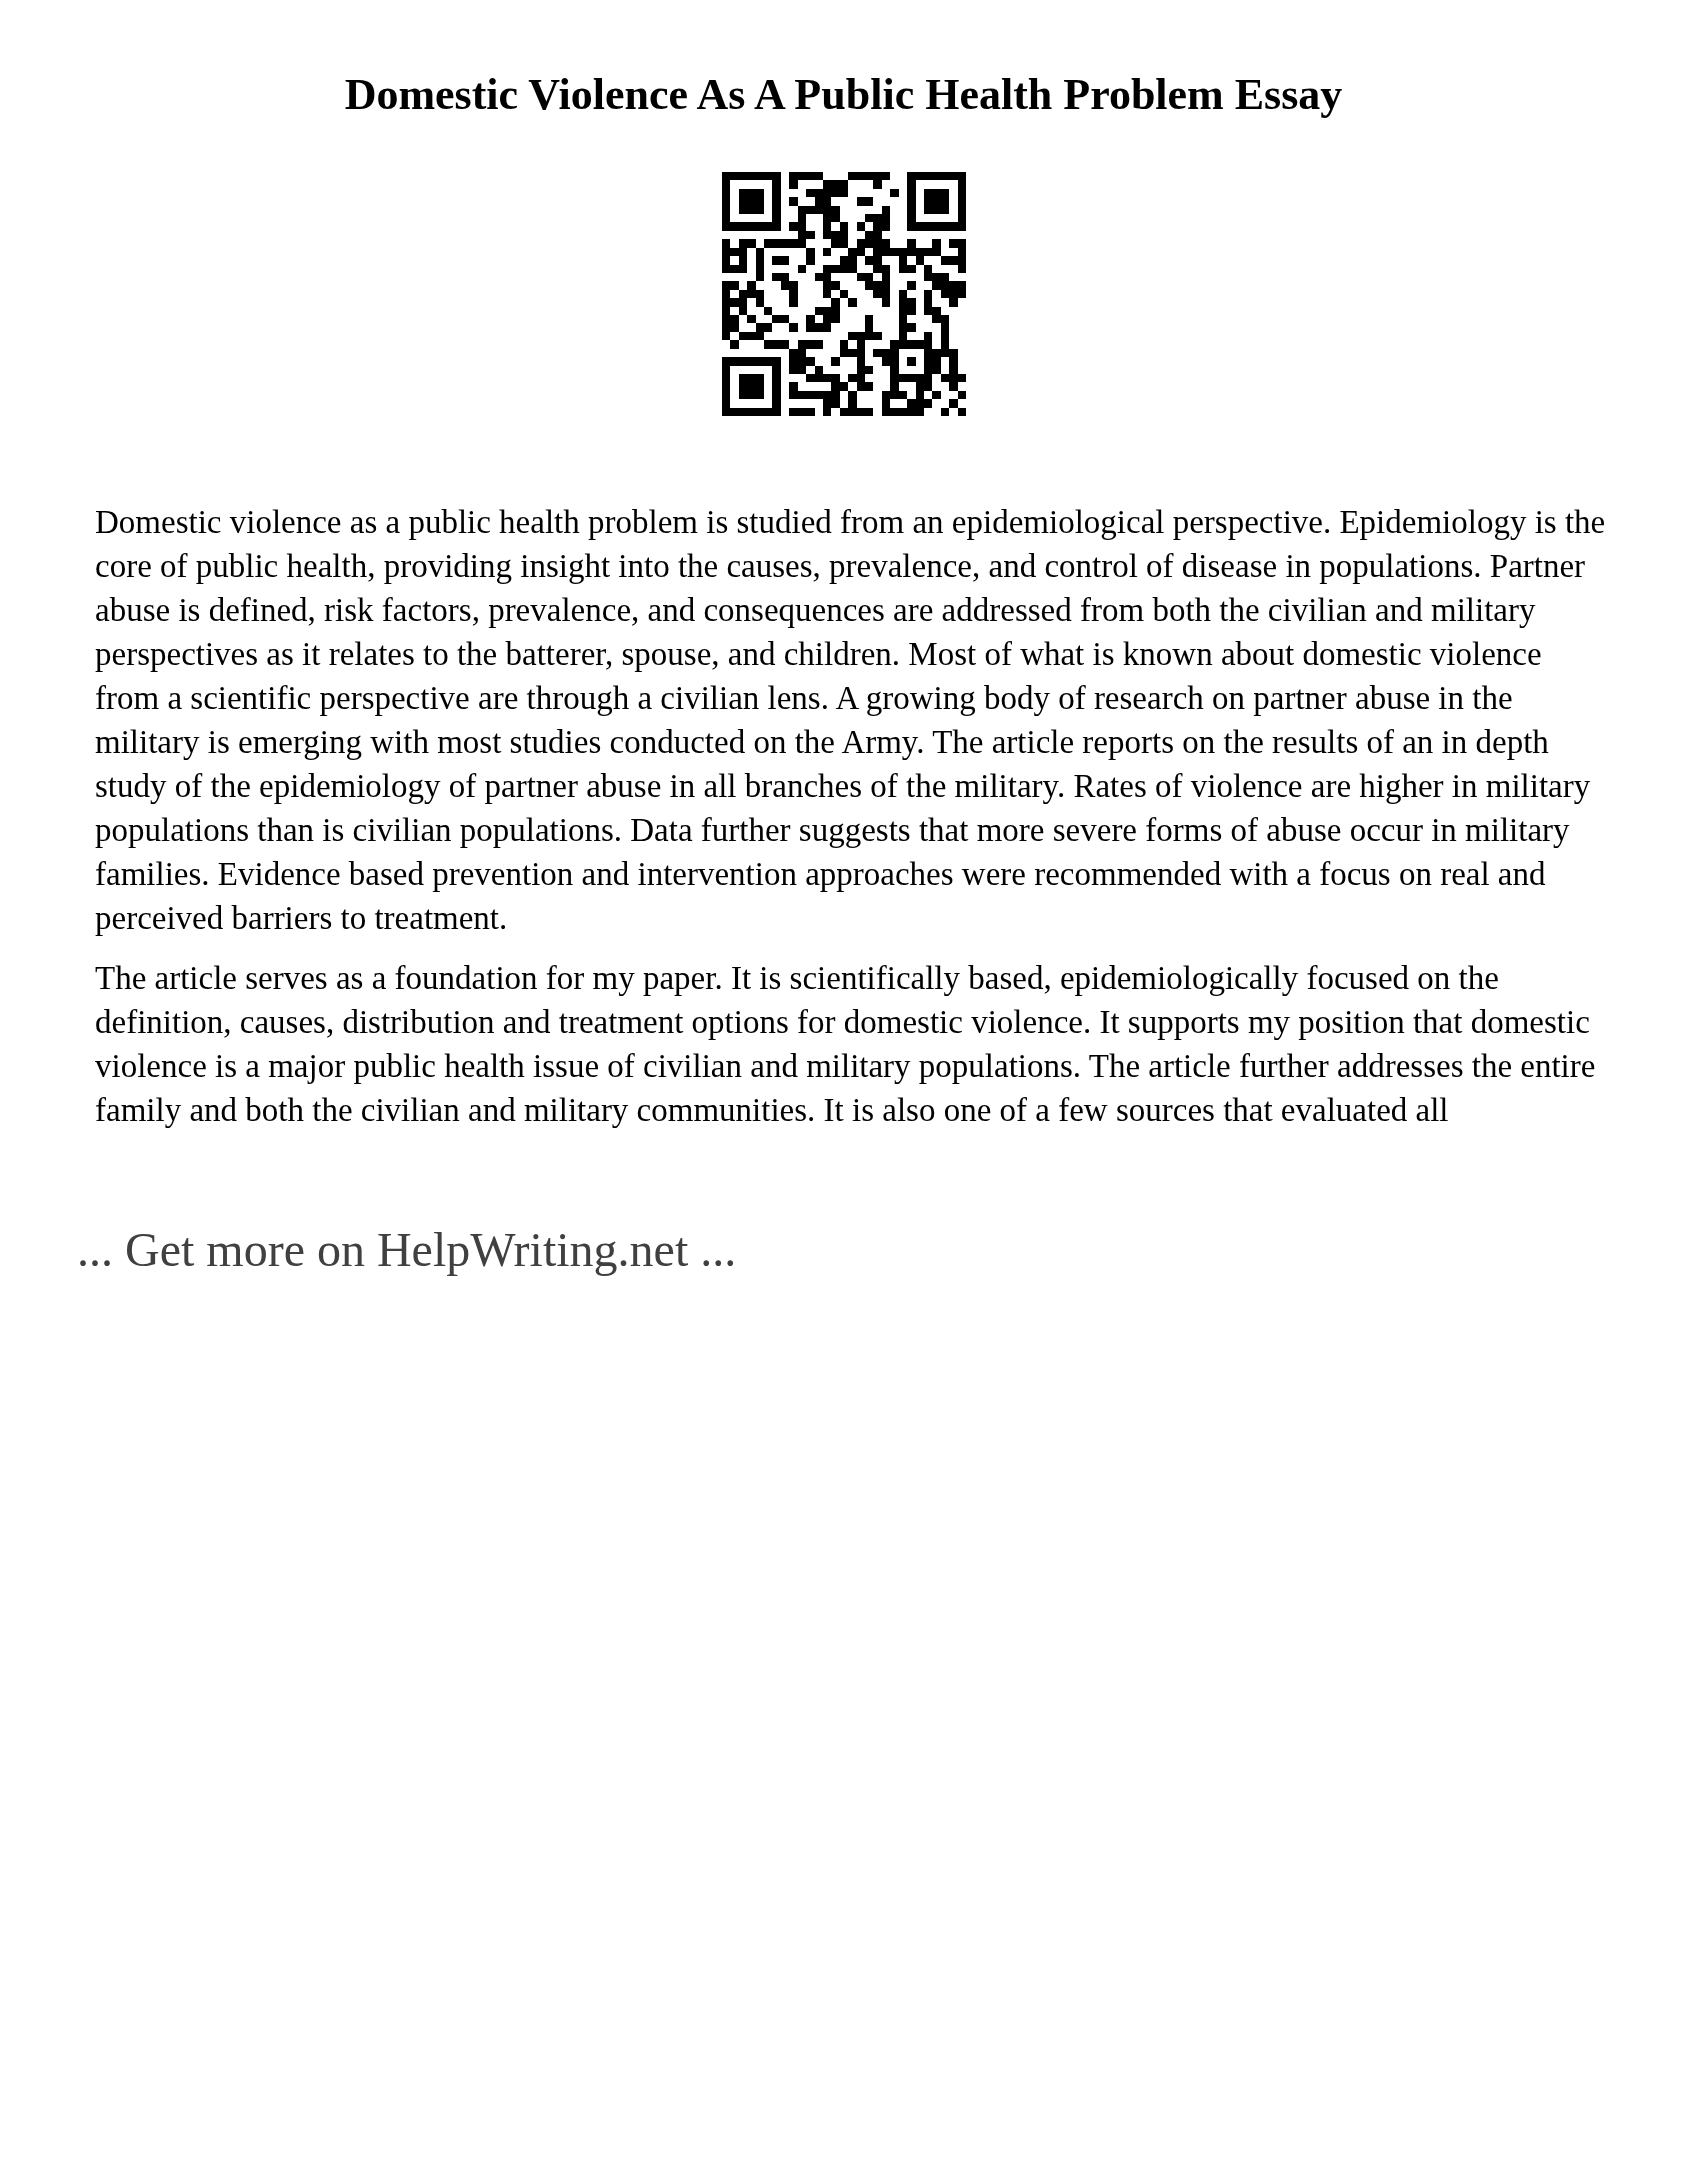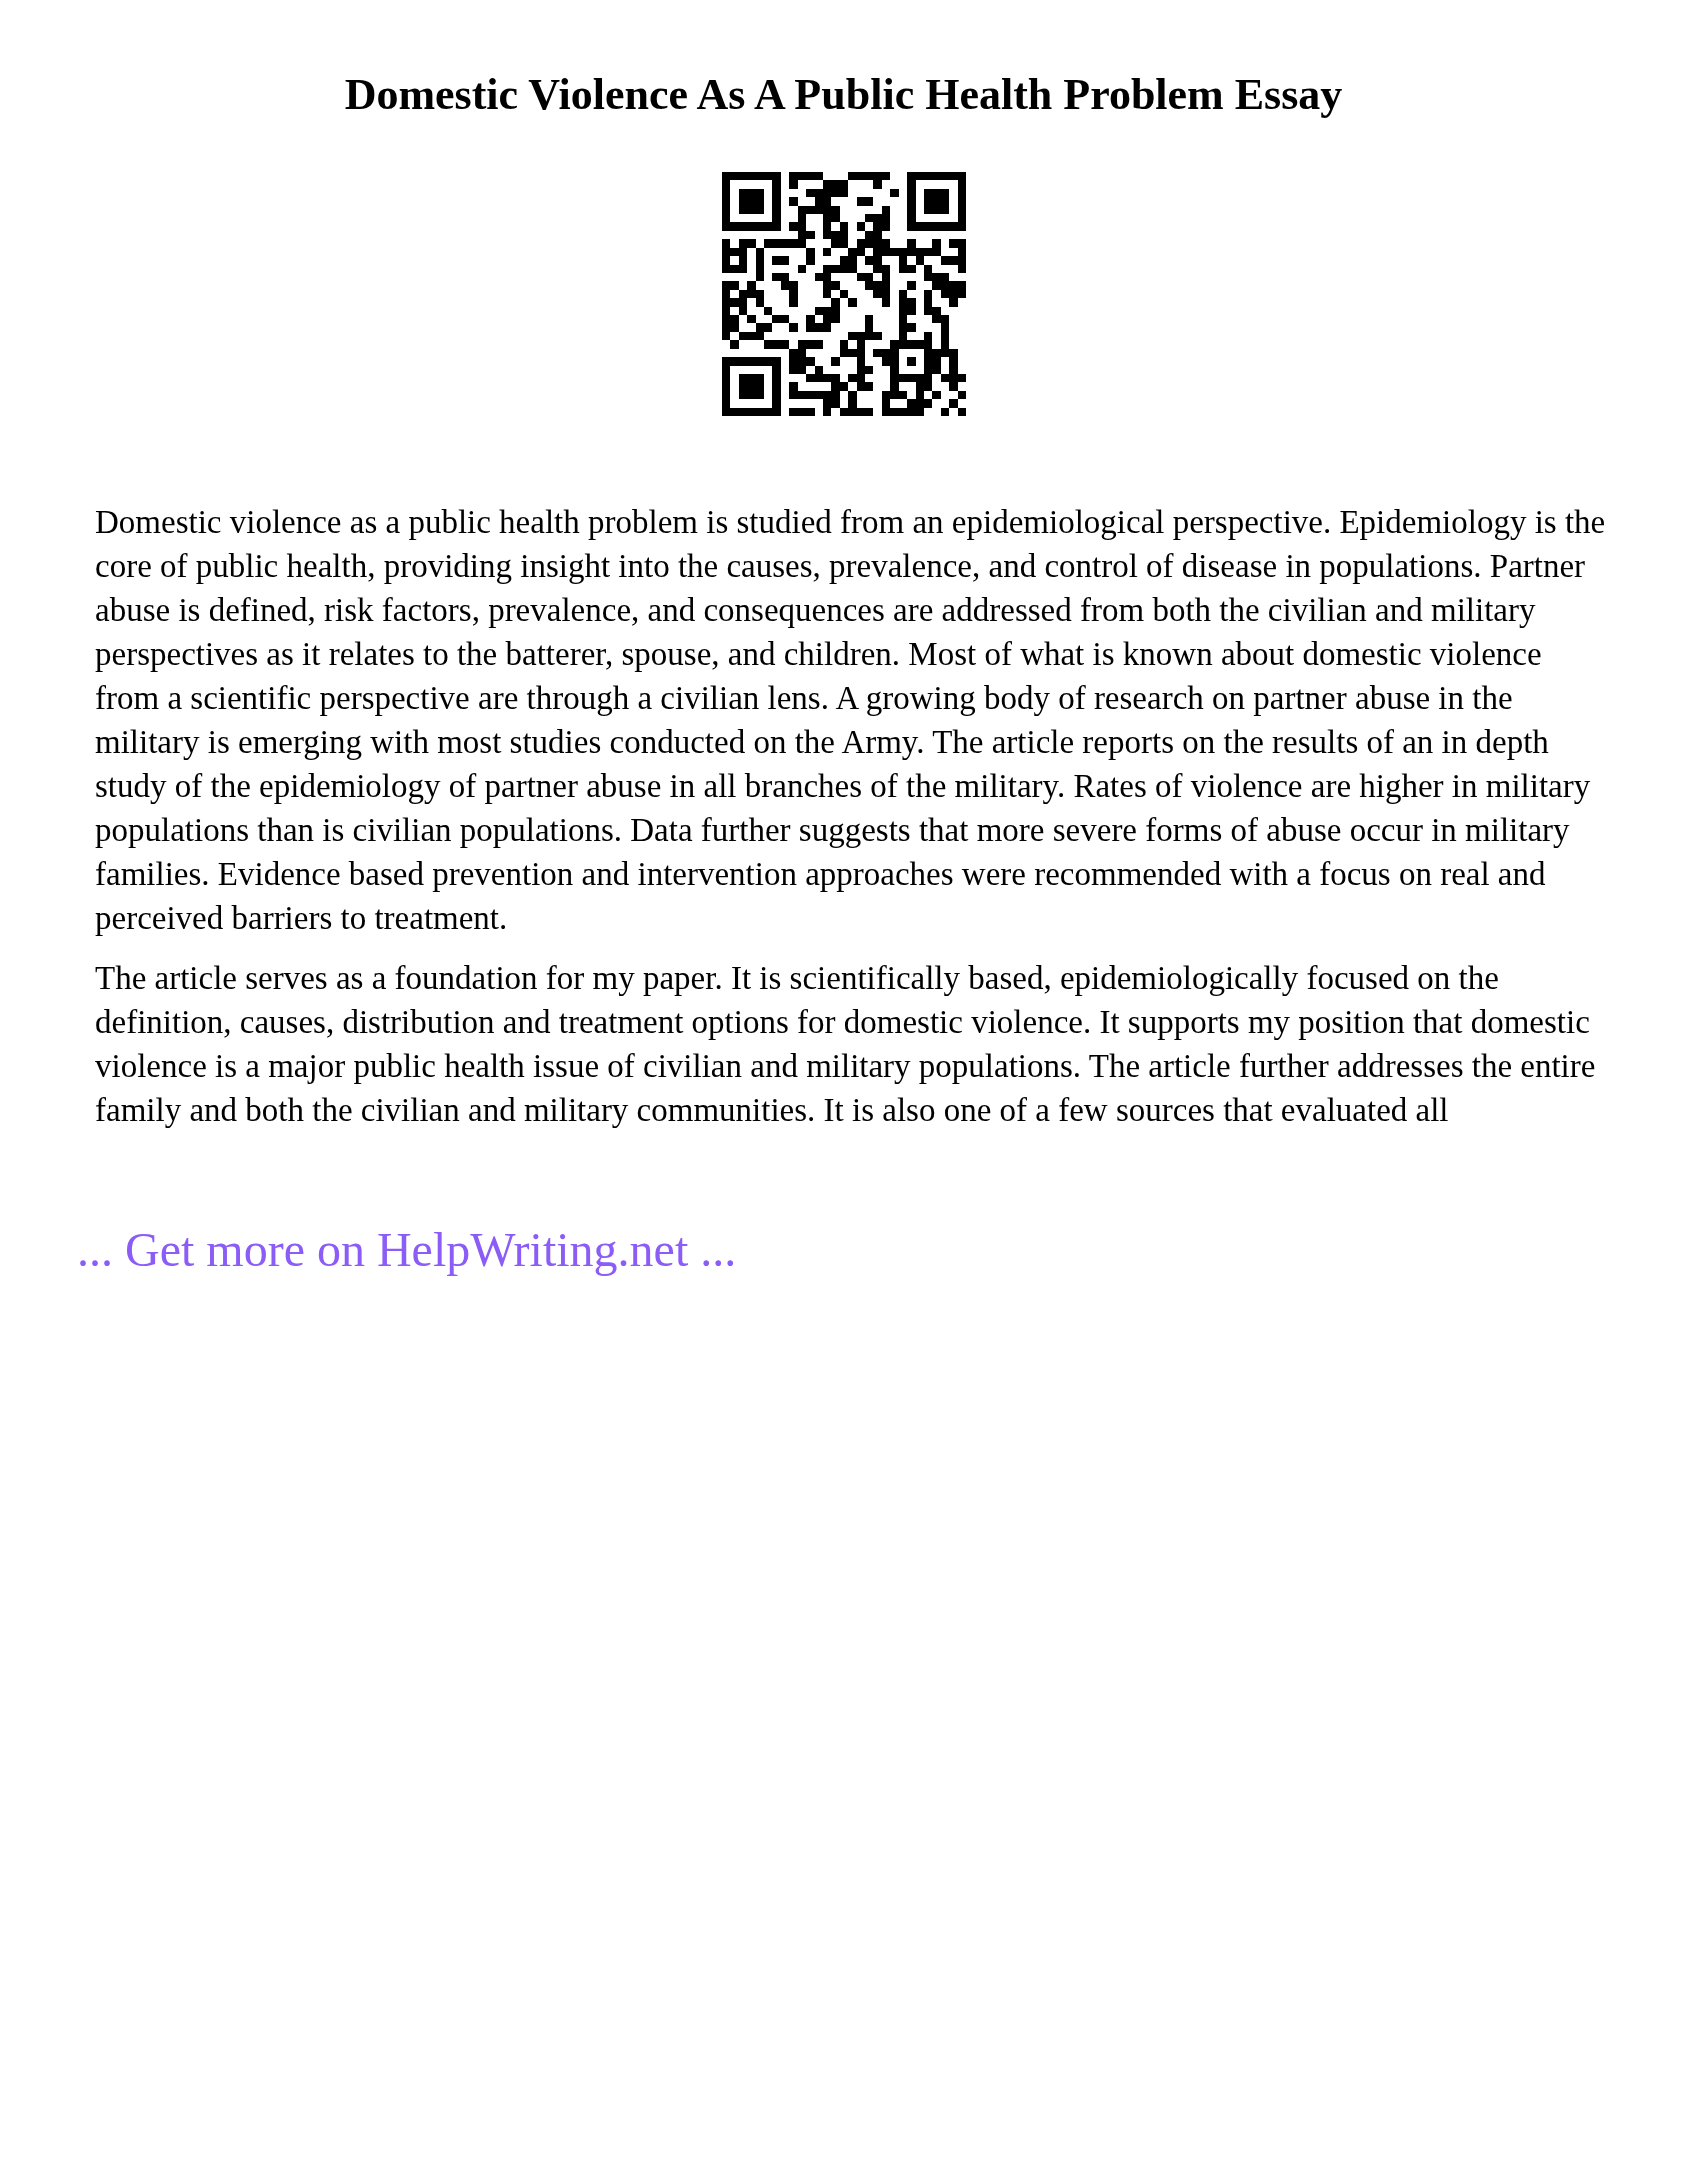--- a/index.html
+++ b/index.html
@@ -44,21 +44,21 @@
   }
   .body-text p {
     margin: 16px;
   }
   .more-link {
     position: absolute;
     left: 77px;
     top: 1221px;
     font-size: 48px;
     line-height: 58px;
-    color: #8b5cf6;
+    color: #404040;
     text-decoration: none;
   }
 </style>
 </head>
 <body>
 
 <div class="page">
 
   <h1 class="title">Domestic Violence As A Public Health Problem Essay</h1>
 

